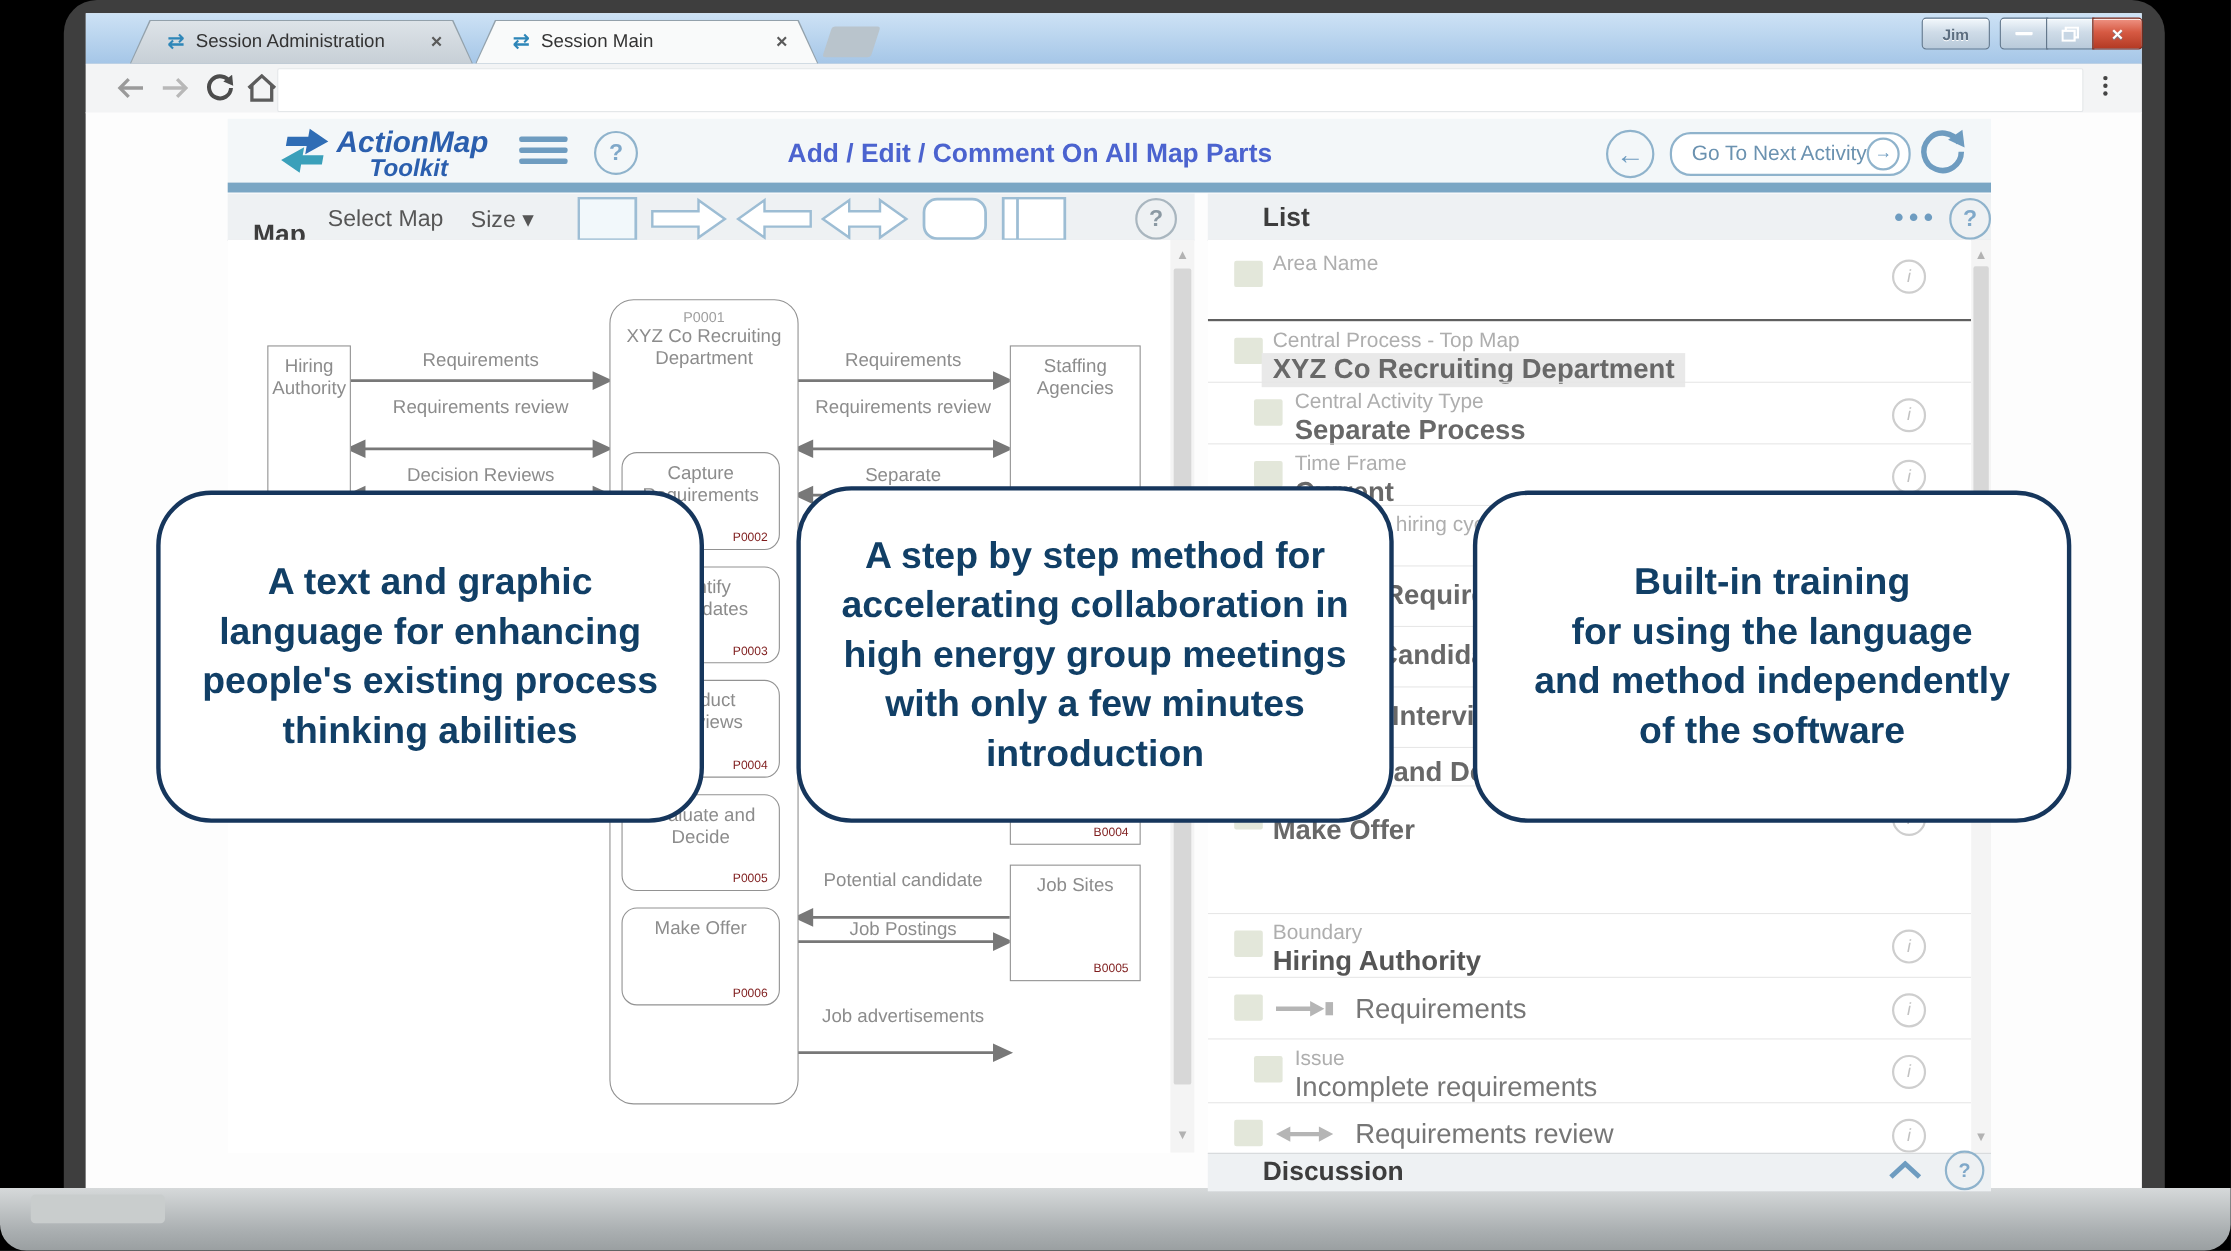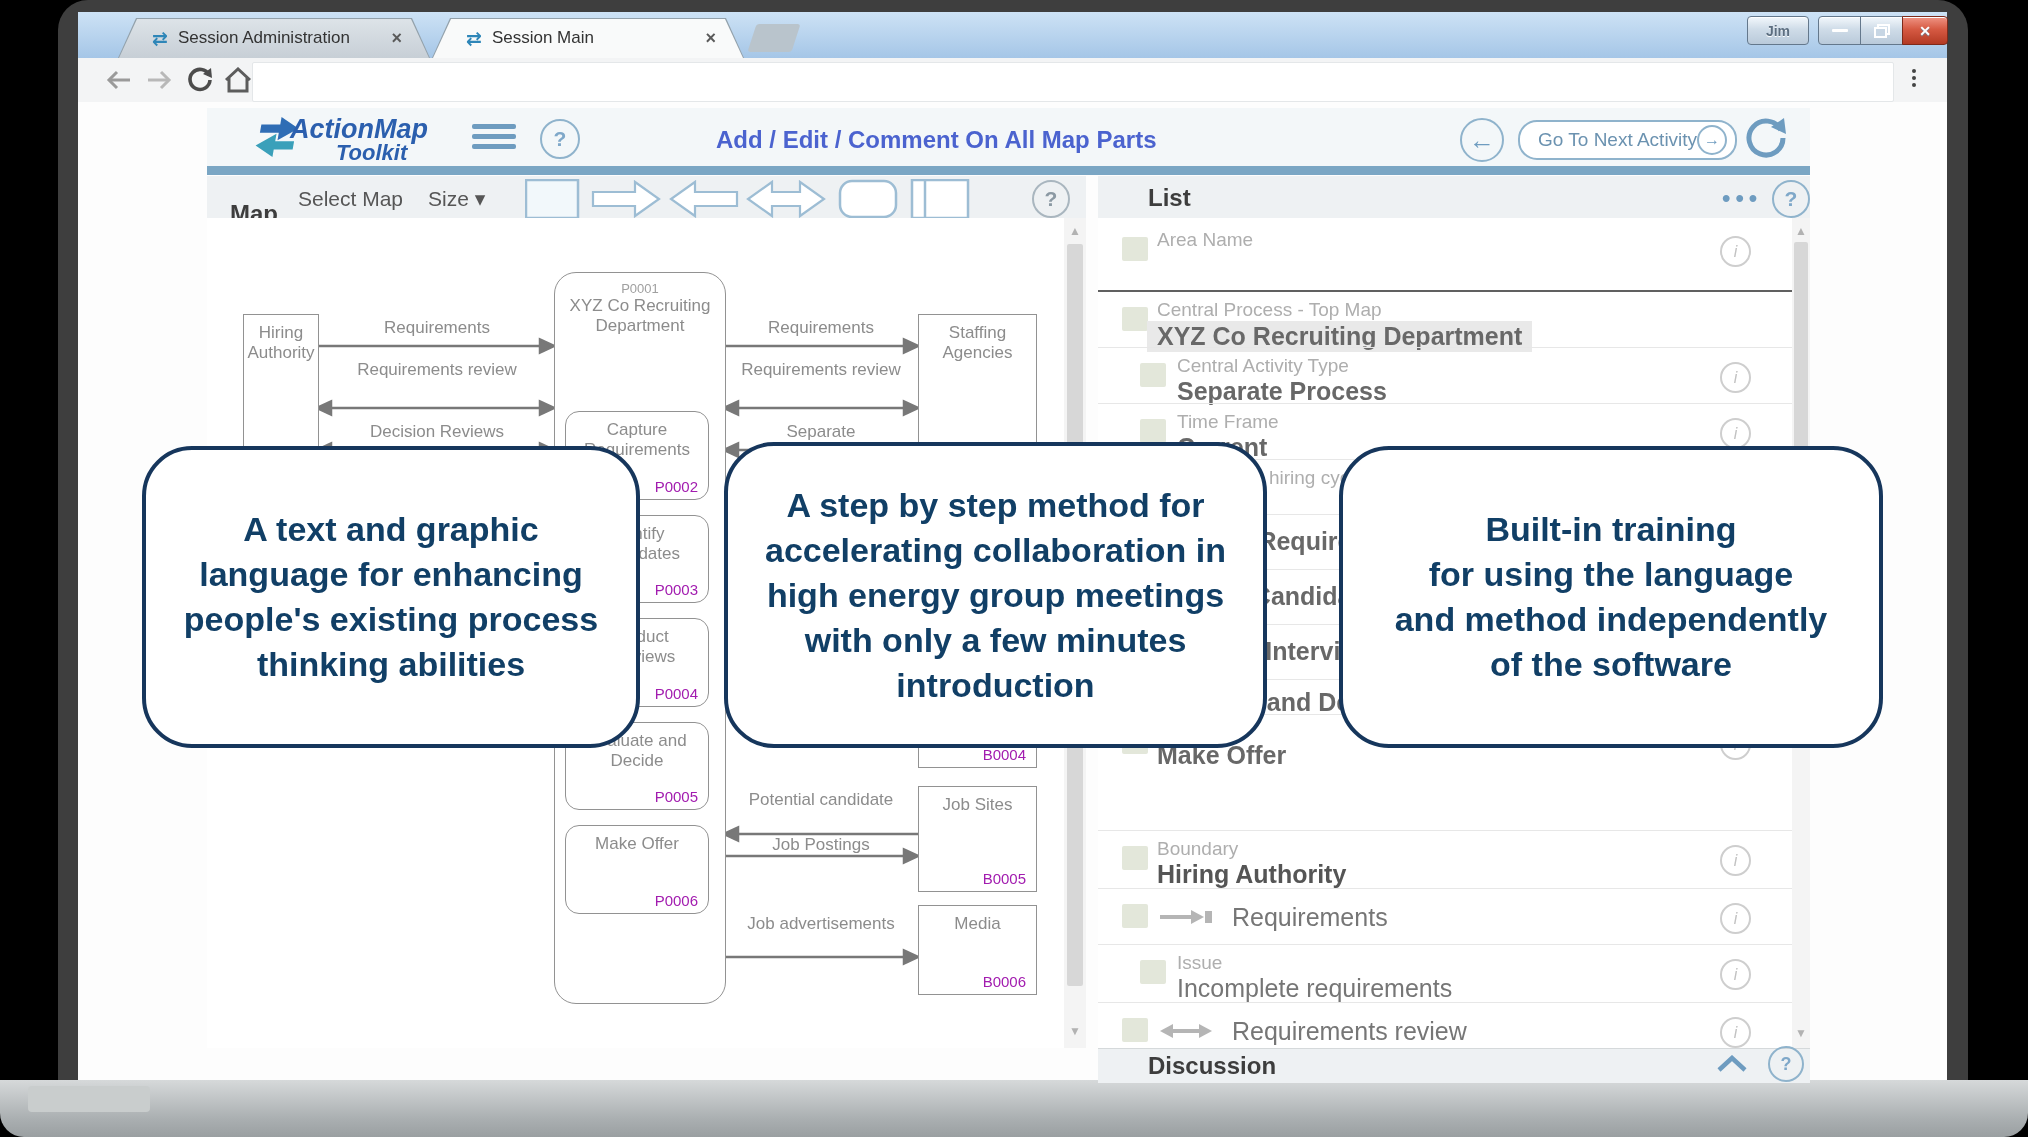--- a/index.html
+++ b/index.html
@@ -27,21 +27,21 @@
   .winbtn{top:16px;height:27px;border:1px solid #64788c;border-radius:4px;
     background:linear-gradient(#f3f8fc,#cfdce8 45%,#b9cada);display:flex;align-items:center;justify-content:center;
     color:#ffffff;font-weight:bold;font-size:14px;text-shadow:0 1px 1px #6c8096;box-shadow:inset 0 1px 0 #fff;}
   .winbtn-close{background:linear-gradient(#ef9484,#d65a43 45%,#b33a24);border-color:#7e2a1a;}
   #toolbar{left:78px;top:58px;width:1869px;height:44px;background:#f3f4f5;border-bottom:1px solid #e0e2e4;}
   #addressbar{left:252px;top:62px;width:1640px;height:38px;background:#fff;border:1px solid #e4e7e9;border-radius:2px;}
   .navicon{top:62px;width:36px;height:36px;display:flex;align-items:center;justify-content:center;}
   #page{left:78px;top:102px;width:1869px;height:978px;background:#fdfdfd;}
   
   #app-header{left:207px;top:108px;width:1603px;height:58px;background:#f3f7f9;}
-  #logo-text1{left:290px;top:114px;font-size:27px;font-weight:bold;font-style:italic;color:#2b5fae;}
+  #logo-text1{left:306px;top:114px;font-size:27px;font-weight:bold;font-style:italic;color:#2b5fae;}
   #logo-text2{left:336px;top:140px;font-size:22px;font-weight:bold;font-style:italic;color:#2b5fae;}
   .hamb{left:472px;width:44px;height:5px;background:#6e9cc0;border-radius:2px;}
   .help-circle{width:36px;height:36px;border:2.5px solid #8fb3cc;border-radius:50%;
     display:flex;align-items:center;justify-content:center;color:#7fa8c9;font-size:21px;font-weight:bold;background:#fff0;}
   #app-title{left:716px;top:126px;font-size:24px;font-weight:bold;color:#4b63cf;}
   #back-circle{left:1460px;top:118px;width:40px;height:40px;border:2.5px solid #8fb3cc;border-radius:50%;
     display:flex;align-items:center;justify-content:center;color:#6e9cc0;font-size:26px;font-weight:bold;}
   #next-pill{left:1518px;top:120px;height:36px;padding:0 8px 0 18px;border:2px solid #8fb3cc;border-radius:19px;
     display:flex;align-items:center;gap:0;color:#6b92b0;font-size:19px;background:#fff;}
   .mini-circle-arrow{width:26px;height:26px;border:2px solid #8fb3cc;border-radius:50%;display:flex;
@@ -49,21 +49,21 @@
   #blue-bar{left:207px;top:166px;width:1603px;height:9px;background:#7aa6c4;}
   
   .panel-header{top:176px;height:42px;background:#eef1f3;border-bottom:1px solid #d9dee1;}
   #map-header{left:207px;width:879px;}
   #list-header{left:1098px;width:712px;}
   .ph-title{font-size:24px;font-weight:bold;color:#3d3d3d;}
   .ph-sub{font-size:21px;color:#565656;}
   #map-canvas{left:207px;top:218px;width:879px;height:830px;background:#fff;overflow:hidden;}
   
   .dbox{position:absolute;border:1.5px solid #929292;background:#fff;color:#8c8c8c;font-size:17px;text-align:center;}
-  .dbox .code{position:absolute;right:10px;bottom:4px;font-size:15px;color:#a21caf;margin-top:12px;}
+  .dbox .code{position:absolute;right:10px;bottom:4px;font-size:11px;color:#7f1d1d;margin-top:12px;}
   .dstep{border-radius:14px;}
   .dlabel{position:absolute;color:#8c8c8c;font-size:17px;line-height:20px;text-align:center;}
   
   #list-rows{left:1098px;top:218px;width:694px;height:830px;background:#fff;overflow:hidden;}
   .row{position:absolute;left:0;width:100%;border-top:1px solid #e7e7e7;}
   .row-label{position:absolute;left:59px;top:7px;font-size:19px;color:#aeaeae;white-space:nowrap;}
   .row-value{position:absolute;left:59px;top:29px;font-size:25px;font-weight:600;color:#686868;white-space:nowrap;}
   .indent .row-label{left:79px;} .indent .row-value{left:79px;} .indent .checkbox{left:42px;}
   .checkbox{position:absolute;left:24px;top:15px;width:26px;height:24px;background:#e3e7da;border-radius:2px;}
   .info{position:absolute;left:622px;top:14px;width:27px;height:27px;border:2px solid #cecece;border-radius:50%;
@@ -277,24 +277,20 @@
   <div class="dbox" style="left:711px;top:96px;width:117px;height:290px;">
     <div style="padding-top:8px;">Staffing Agencies</div>
   </div>
   <div class="dbox" style="left:711px;top:418px;width:117px;height:130px;">
     <div class="code">B0004</div>
   </div>
   <div class="dbox" style="left:711px;top:568px;width:117px;height:104px;">
     <div style="padding-top:8px;">Job Sites</div>
     <div class="code">B0005</div>
   </div>
-  <div class="dbox" style="left:711px;top:687px;width:117px;height:88px;">
-    <div style="padding-top:8px;">Media</div>
-    <div class="code">B0006</div>
-  </div>
 
   <div class="dlabel" style="left:150px;top:100px;width:160px;">Requirements</div>
   <div class="dlabel" style="left:150px;top:142px;width:160px;">Requirements review</div>
   <div class="dlabel" style="left:150px;top:204px;width:160px;">Decision Reviews</div>
   <div class="dlabel" style="left:534px;top:100px;width:160px;">Requirements</div>
   <div class="dlabel" style="left:534px;top:142px;width:160px;">Requirements review</div>
   <div class="dlabel" style="left:534px;top:204px;width:160px;">Separate</div>
   <div class="dlabel" style="left:534px;top:572px;width:160px;">Potential candidate</div>
   <div class="dlabel" style="left:534px;top:617px;width:160px;">Job Postings</div>
   <div class="dlabel" style="left:534px;top:696px;width:160px;">Job advertisements</div>

